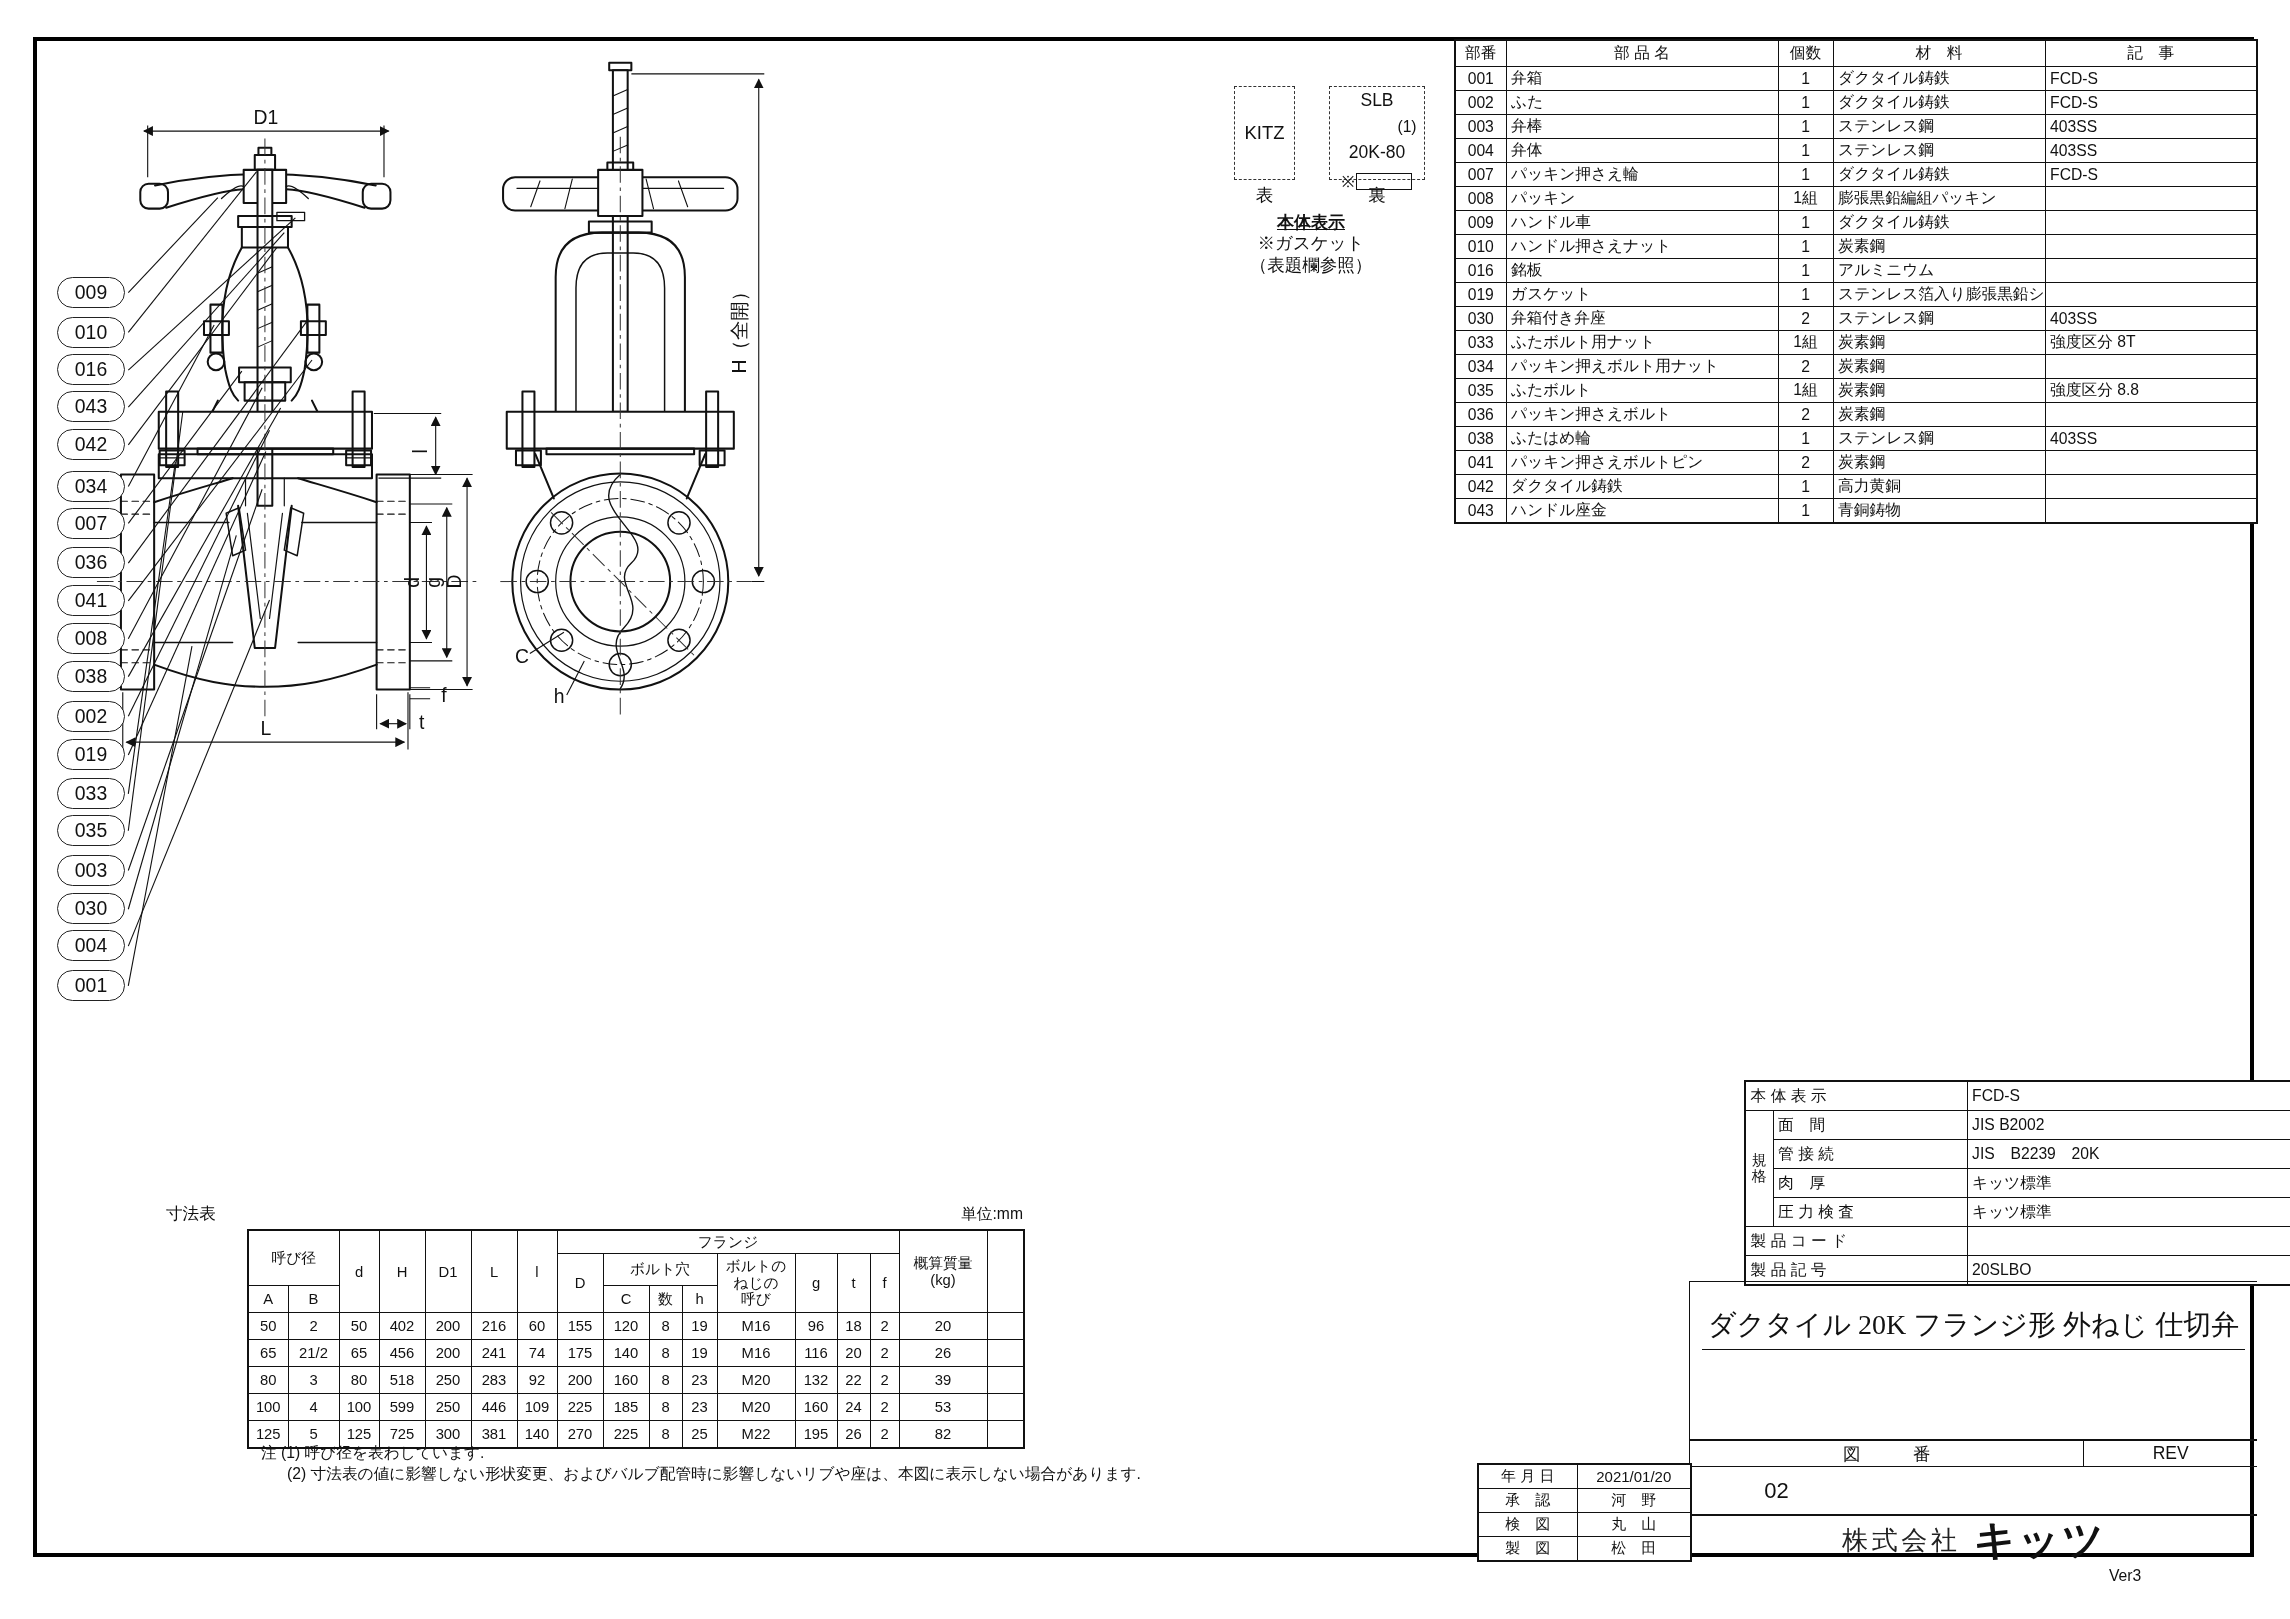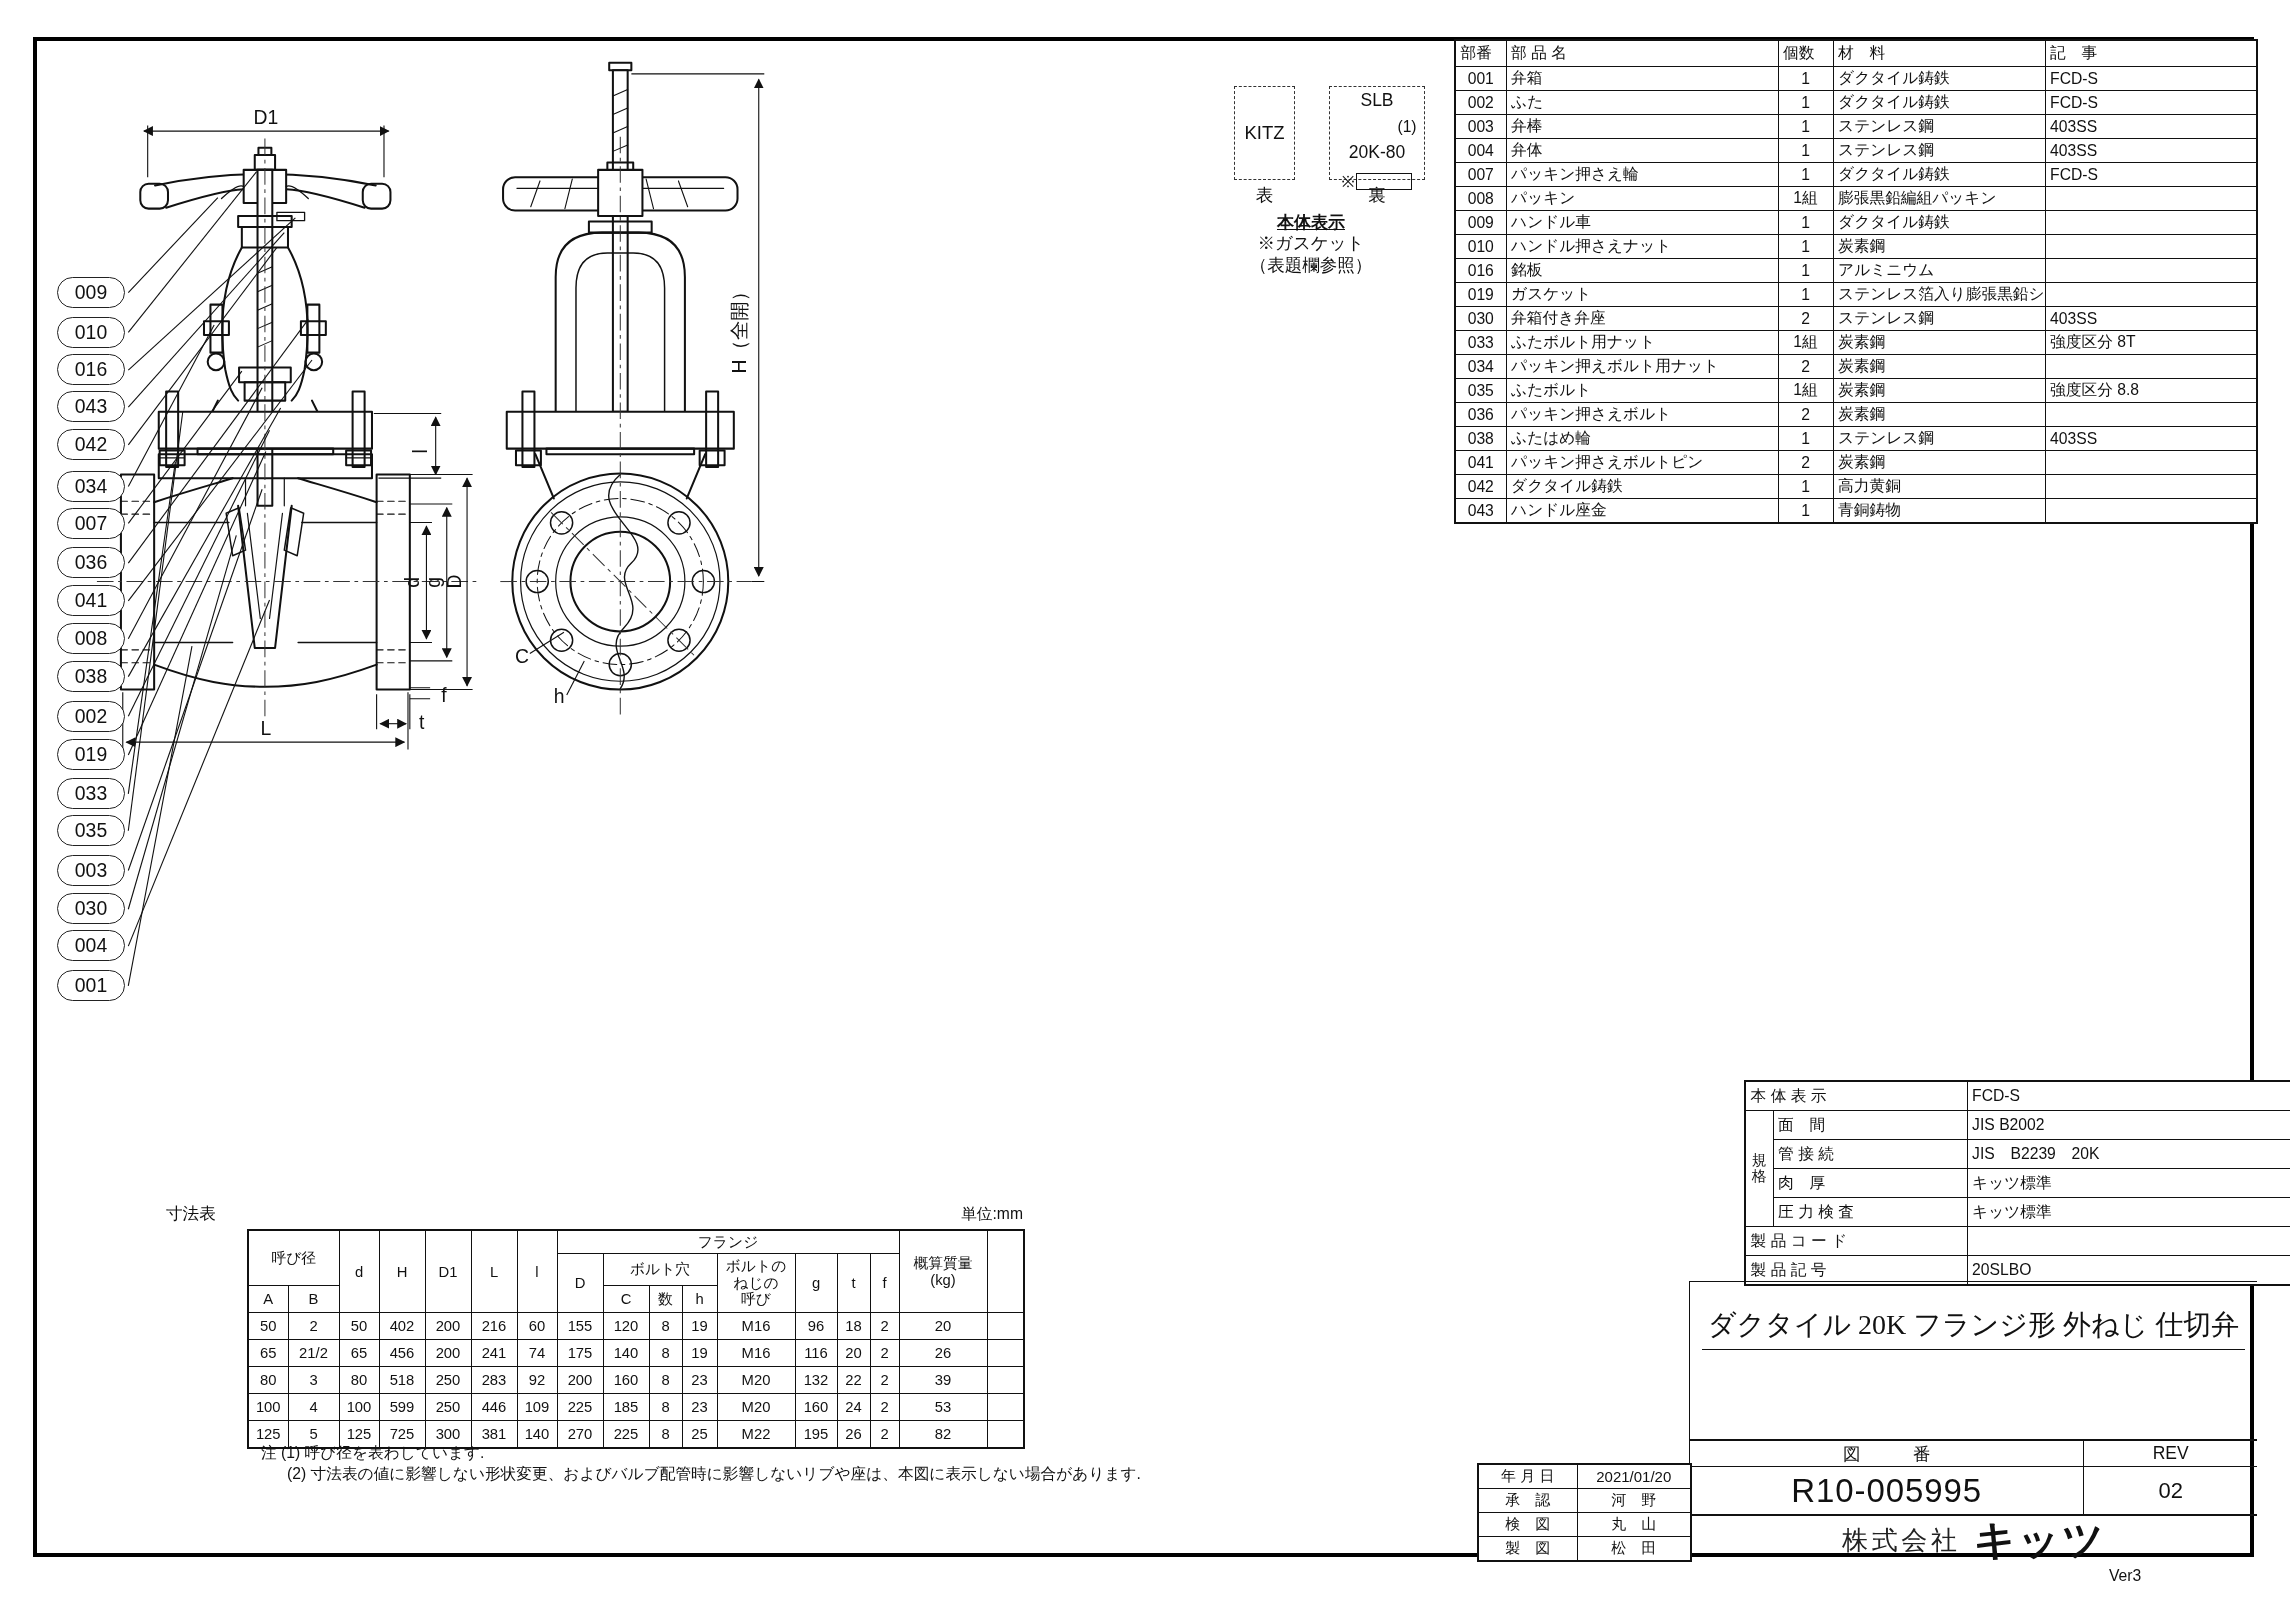--- a/index.html
+++ b/index.html
@@ -8,21 +8,21 @@
   .abs{position:absolute;}
   
   #frame{left:33px;top:37px;width:2221px;height:1520px;border:4.6px solid #000;box-sizing:border-box;}
   
   table{border-collapse:collapse;table-layout:fixed;background:#fff;}
   th,td{border:0.9px solid #111;font-weight:normal;padding:0 4.6px;overflow:hidden;white-space:nowrap;}
   .pre{white-space:pre-line;line-height:1.12;}
   
   #parts{left:1454px;top:39px;}
   #parts table{width:803px;border:2.8px solid #111;font-size:15.7px;}
-  #parts th{height:25px;text-align:left;}
+  #parts th{height:25px;text-align:center;}
   #parts td{height:23px;}
   #parts td.c{text-align:center;}
   
   #dims{left:247px;top:1229px;}
   #dims table{width:775px;border:2.3px solid #111;font-size:14.8px;text-align:center;}
   #dims tr.h1 th{height:22px;}
   #dims tr.h2 th{height:31px;}
   #dims tr.h3 th{height:26px;}
   #dims td{height:26px;}
   .tbl-caption{font-size:16.6px;}
@@ -672,23 +672,20 @@
 
   <div id="tblock" class="abs">
     <div id="title-area">
       <span id="dwg-title">ダクタイル 20K フランジ形 外ねじ 仕切弁</span>
     </div>
     <div id="zhead" class="zrow">
       <div class="zcell" style="width:395px">図　　　番</div>
       <div class="zcell" style="width:173px">REV</div>
     </div>
     <div id="zval" class="zrow">
-      <div class="zcell" style="width:395px">
-          <span id="dwg-no">R10-005995</span>
-        </div>
       <div class="zcell" style="width:173px">
           <span id="rev-val">02</span>
         </div>
     </div>
     <div id="company">
       <span class="pfx">株式会社</span>
       <span class="nm">キッツ</span>
     </div>
   </div>
 

